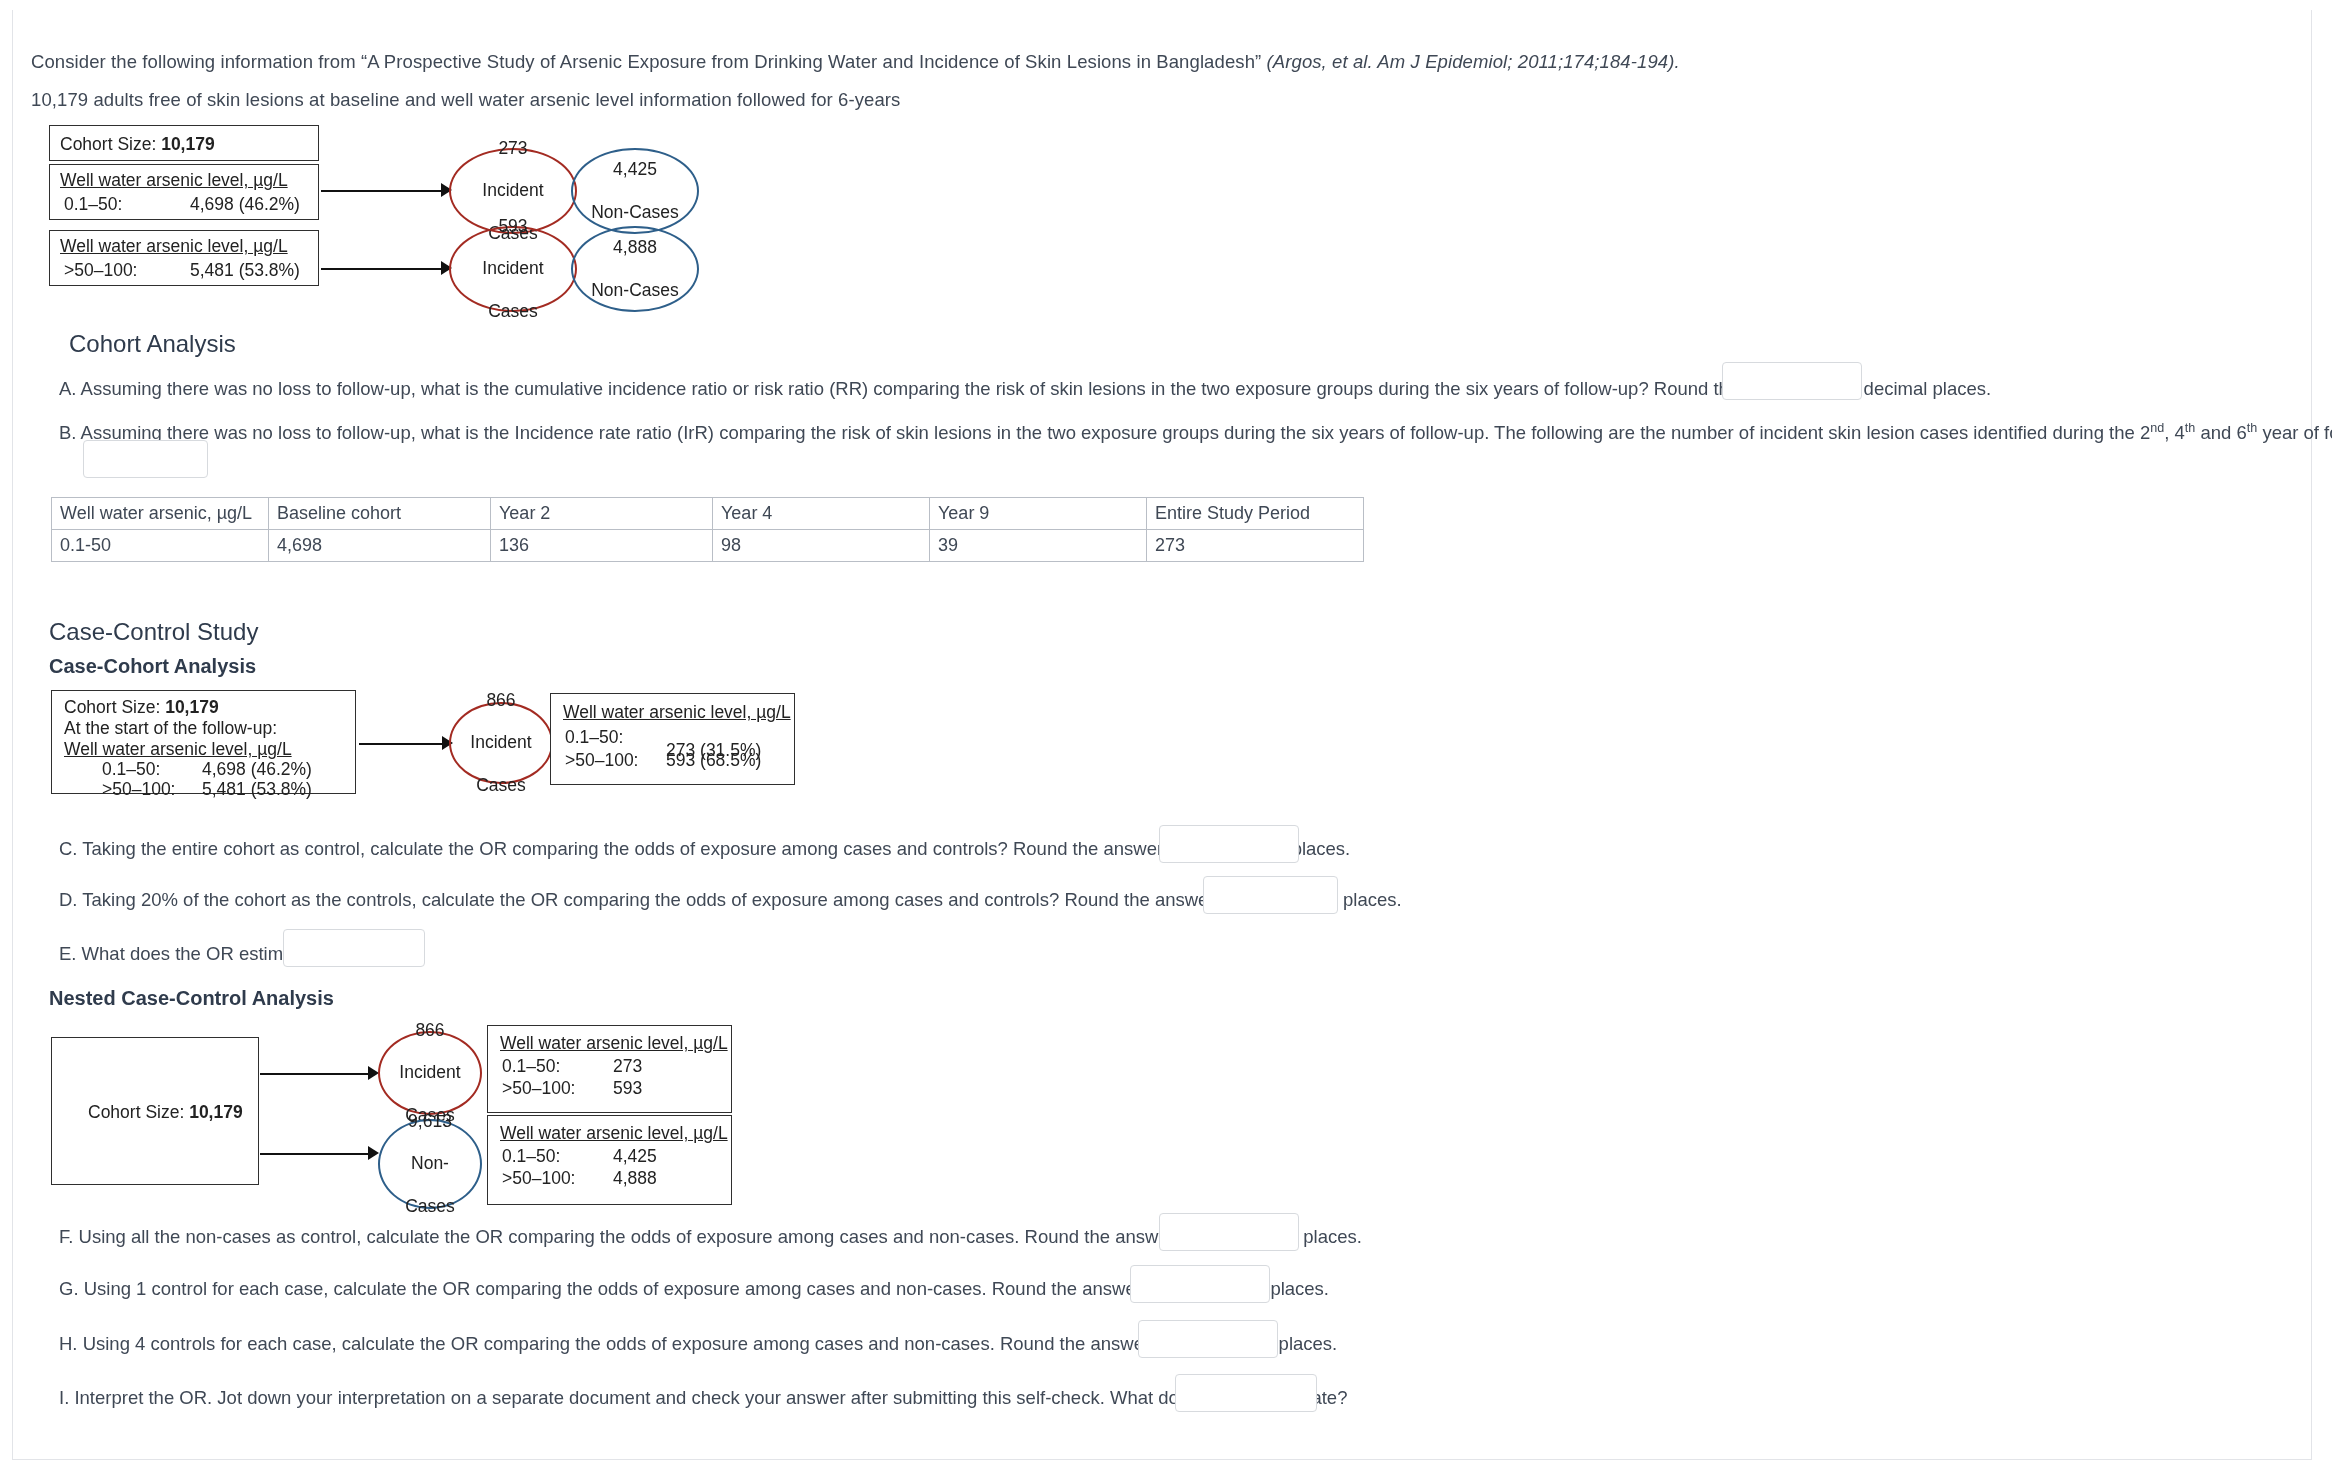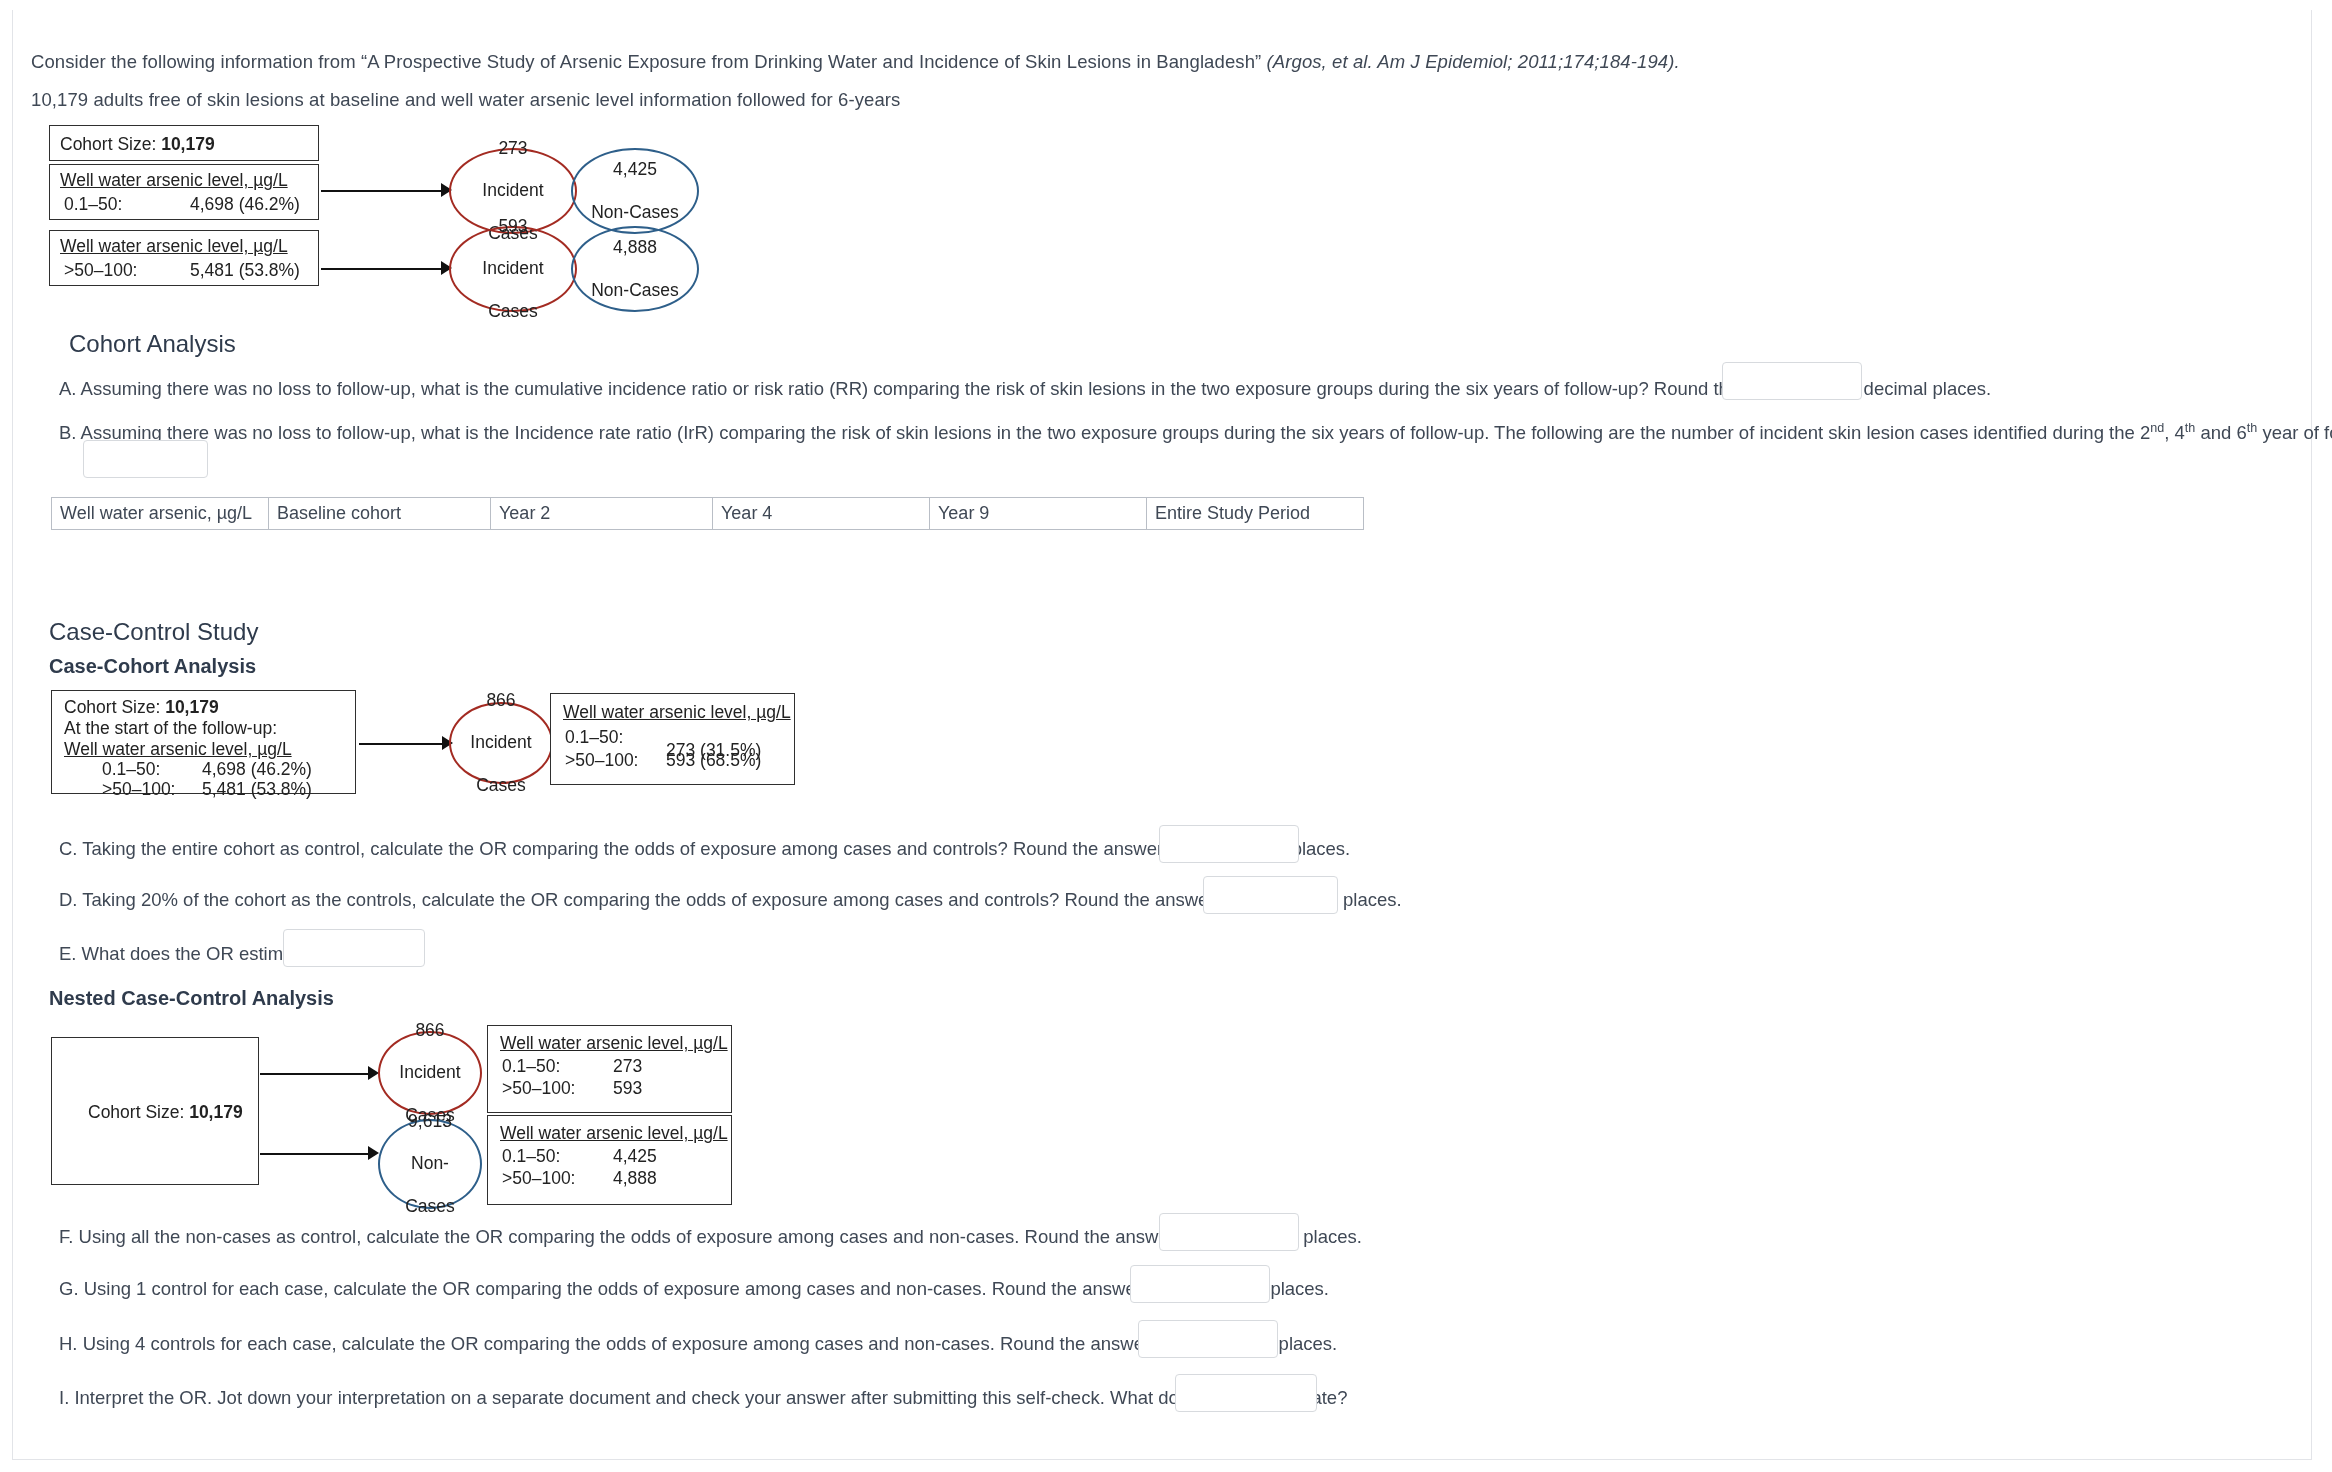--- a/index.html
+++ b/index.html
@@ -207,20 +207,28 @@
       <tr>
         <th style="width:200px;">Well water arsenic, µg/L</th>
         <th style="width:205px;">Baseline cohort</th>
         <th style="width:205px;">Year 2</th>
         <th style="width:200px;">Year 4</th>
         <th style="width:200px;">Year 9</th>
         <th style="width:200px;">Entire Study Period</th>
       </tr>
     </thead>
     <tbody>
+      <tr>
+        <td>0.1-50</td>
+        <td>4,698</td>
+        <td>136</td>
+        <td>98</td>
+        <td>39</td>
+        <td>273</td>
+      </tr>
     </tbody>
   </table>
 
   <div class="abs sec-h1" style="left:18px; top:608px;">Case-Control Study</div>
   <div class="abs sec-h2" style="left:18px; top:645px;">Case-Cohort Analysis</div>
 
   <div class="abs" style="left:0; top:672px; width:800px; height:120px;">
 
     <div class="abs box" style="left:20px; top:8px; width:305px; height:104px;">
       <div class="abs dgm-t" style="left:12px; top:4px;">

